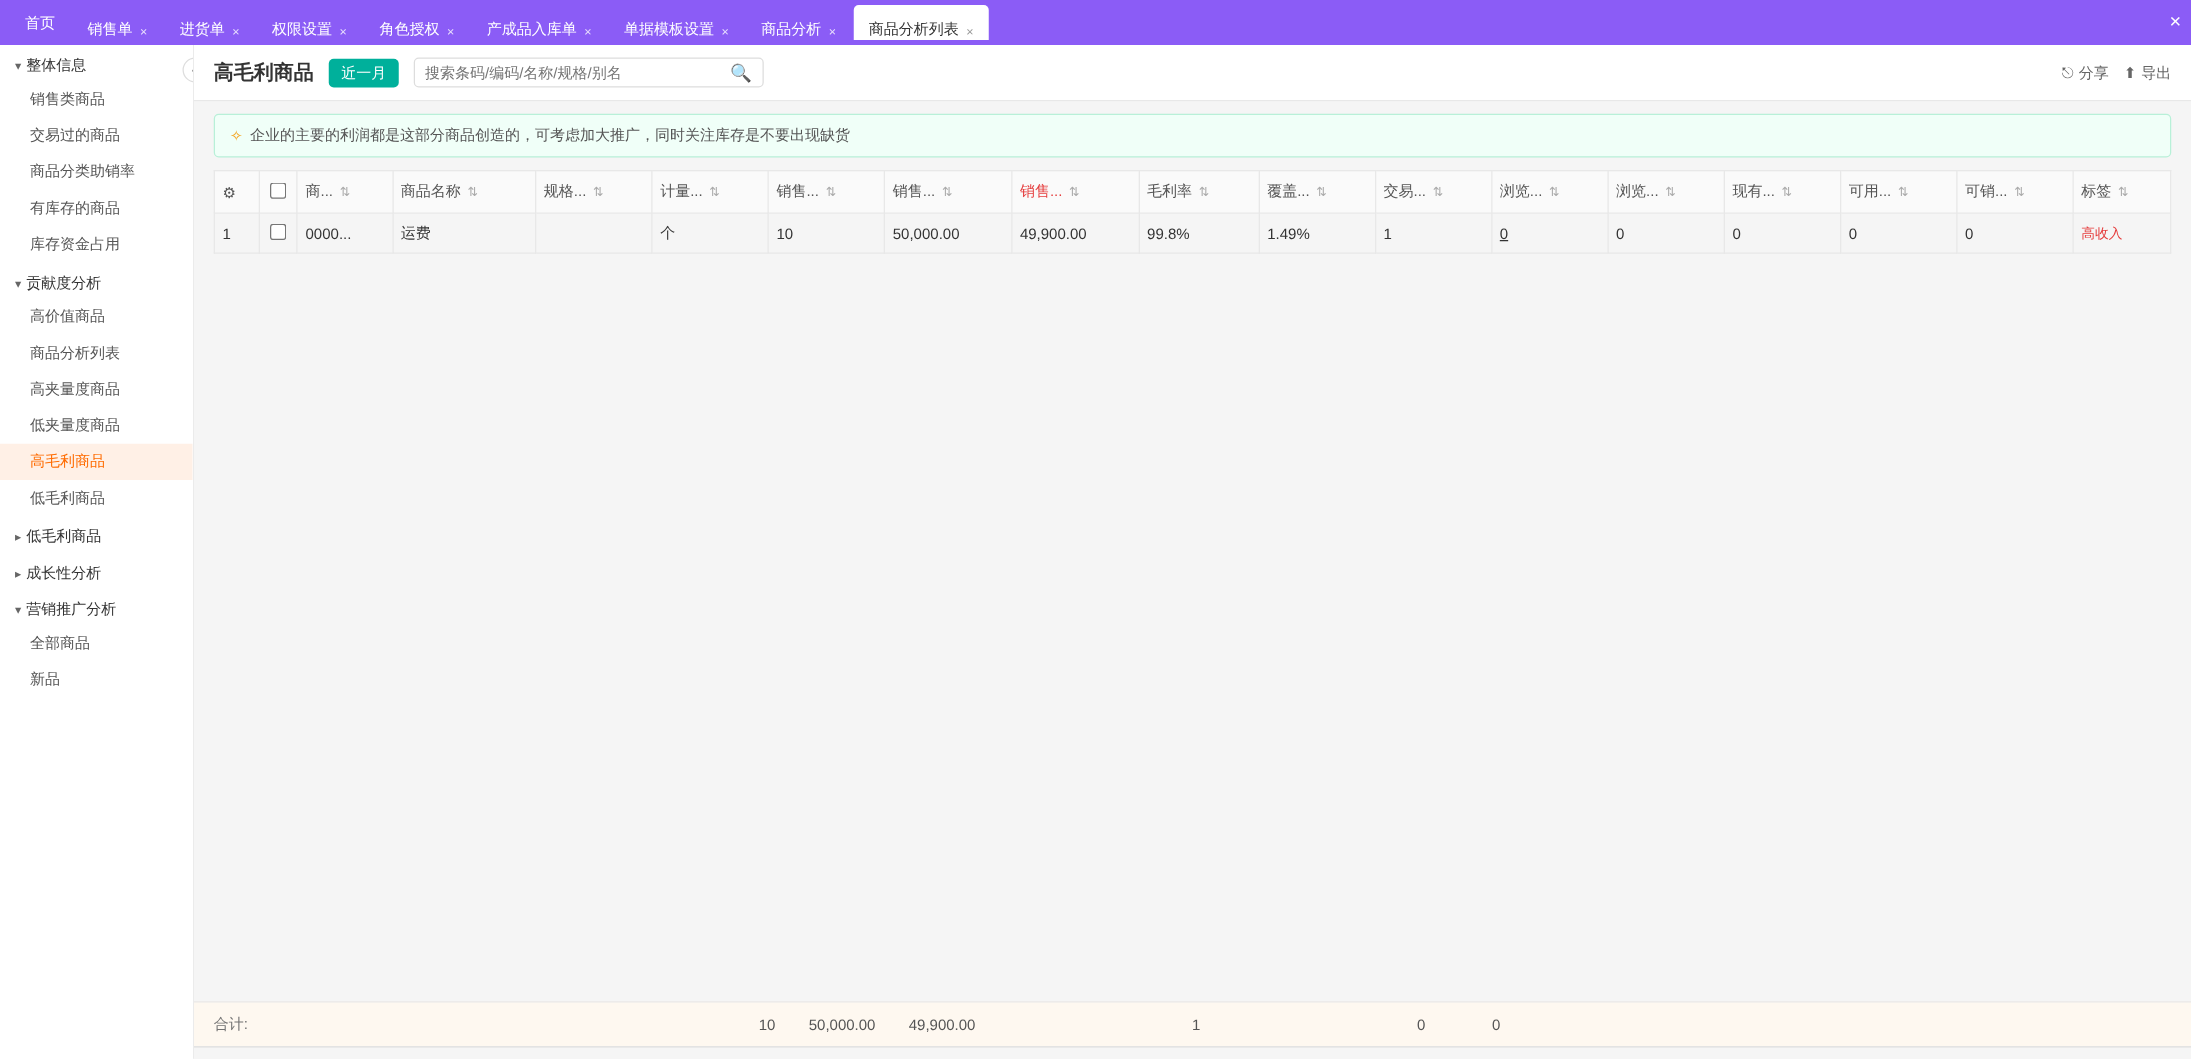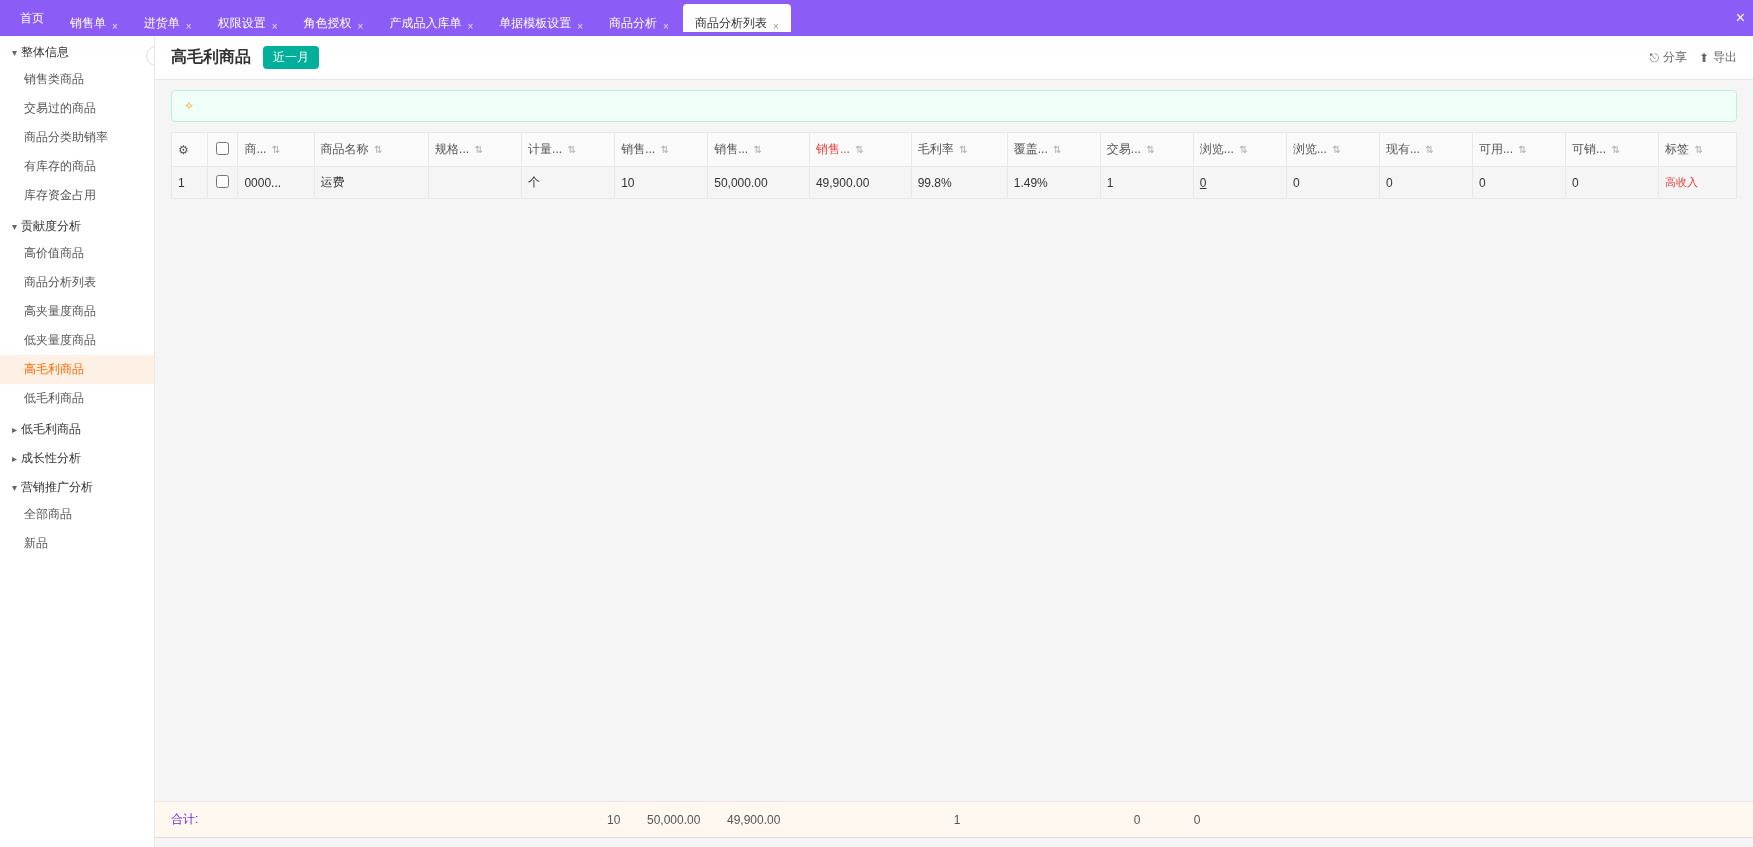--- a/index.html
+++ b/index.html
@@ -254,21 +254,21 @@
       padding: 8px 16px;
       display: flex;
       align-items: center;
       gap: 8px;
       font-size: 12px;
       color: #555;
       min-height: 36px;
     }
     .footer-label {
       font-weight: 500;
-      color: #6d28d9;
+      color: #737373;
     }
     .footer-cells {
       display: flex;
       gap: 0;
       flex: 1;
     }
     .footer-cell {
       padding: 0 6px;
       min-width: 60px;
       text-align: right;
@@ -399,34 +399,39 @@
     <div class="sidebar-item">
       <span>新品</span>
     </div>
   </div>
 
   <div class="content-area">
 
     <div class="content-header">
       <span class="content-title">高毛利商品</span>
       <button class="period-btn">近一月</button>
+      <div class="search-box">
+        <input type="text" placeholder="搜索条码/编码/名称/规格/别名" style="">
+        <span class="search-icon">🔍</span>
+      </div>
       <div class="header-actions">
         <button class="action-btn">
           <span>⎋</span>
           <span>分享</span>
         </button>
         <button class="action-btn">
           <span>⬆</span>
           <span>导出</span>
         </button>
       </div>
     </div>
 
     <div class="info-banner">
       <span class="bulb">✧</span>
+      <span>企业的主要的利润都是这部分商品创造的，可考虑加大推广，同时关注库存是不要出现缺货</span>
     </div>
 
     <div class="table-container">
       <table>
         <thead>
           <tr>
             <th>⚙</th>
             <th class="checkbox-col">
               <input type="checkbox" style="">
             </th>

